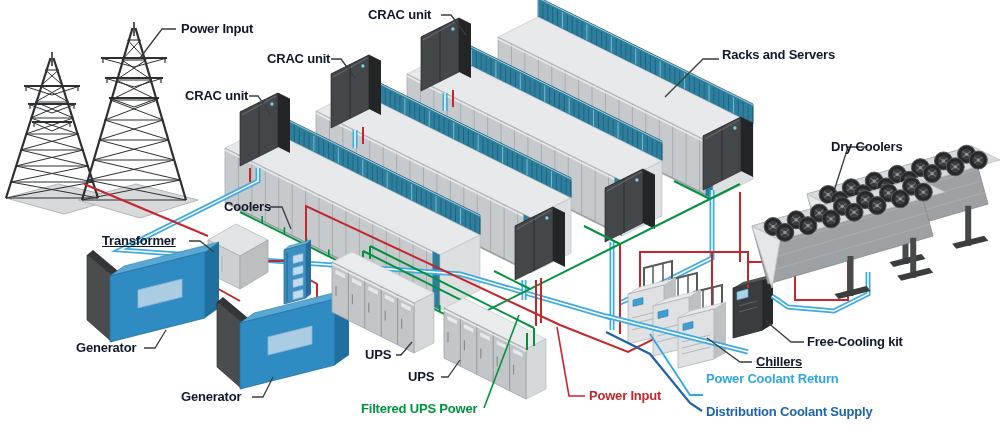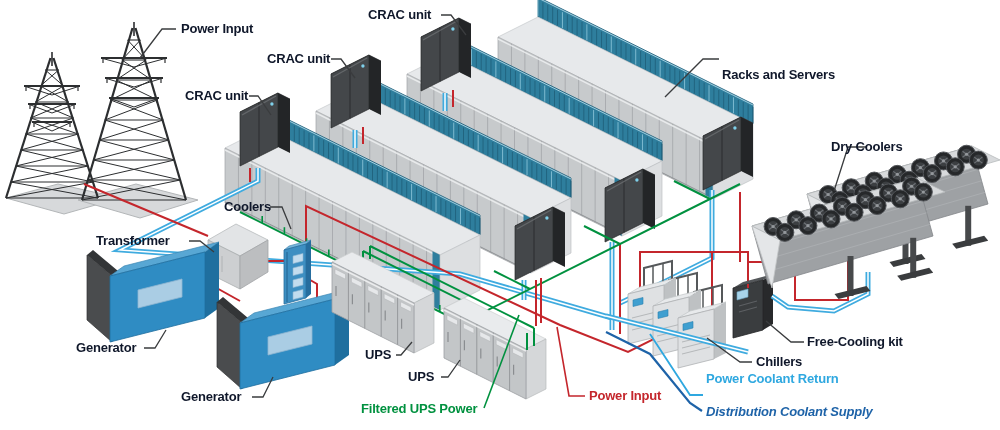--- a/index.html
+++ b/index.html
@@ -4,21 +4,21 @@
 <style>
   html,body{margin:0;padding:0;background:#fff;}
   #stage{position:relative;width:1000px;height:430px;background:#ffffff;overflow:hidden;
          font-family:"Liberation Sans","DejaVu Sans",sans-serif;}
   #art{position:absolute;left:0;top:0;}
   .lbl{position:absolute;font-size:13px;font-weight:bold;color:#0f172a;white-space:nowrap;
        letter-spacing:-0.2px;line-height:14px;}
   .lbl.c-power{color:#c4262c;}
   .lbl.c-green{color:#00913f;}
   .lbl.c-lblue{color:#2fa8e0;}
-  .lbl.c-dblue{color:#1e63a8;font-style:italic;}
+  .lbl.c-dblue{color:#1e63a8;}
 </style>
 </head>
 <body>
 
 <div id="stage">
   <svg id="art" width="1000" height="430" viewBox="0 0 1000 430">
       <g>
         <polygon points="6.0,198.0 58.0,184.0 120.0,198.0 64.0,214.0" fill="#d7d9db" stroke="#b3b6b8" stroke-width="1"></polygon>
         <polygon points="78.0,200.0 136.0,184.0 198.0,200.0 140.0,218.0" fill="#d7d9db" stroke="#b3b6b8" stroke-width="1"></polygon>
         <g>
@@ -811,27 +811,27 @@
         <polyline points="484.0,408.0 519.0,315.0" fill="none" stroke="#00913f" stroke-width="1.6" stroke-linejoin="miter" stroke-linecap="butt"></polyline>
         <polyline points="585.0,396.0 569.0,396.0 557.0,327.0" fill="none" stroke="#c4262c" stroke-width="1.6" stroke-linejoin="miter" stroke-linecap="butt"></polyline>
         <polyline points="703.0,395.0 690.0,395.0 650.0,334.0" fill="none" stroke="#2fa8e0" stroke-width="1.8" stroke-linejoin="miter" stroke-linecap="butt"></polyline>
       </g>
     </svg>
 
   <div class="lbl" style="left:181px;top:22px;">Power Input</div>
   <div class="lbl" style="left:368px;top:8px;">CRAC unit</div>
   <div class="lbl" style="left:267px;top:52px;">CRAC unit</div>
   <div class="lbl" style="left:185px;top:89px;">CRAC unit</div>
-  <div class="lbl" style="left:722px;top:68px;">Racks and Servers</div>
+  <div class="lbl" style="left:722px;top:48px;">Racks and Servers</div>
   <div class="lbl" style="left:831px;top:140px;">Dry Coolers</div>
   <div class="lbl" style="left:224px;top:200px;">Coolers</div>
-  <div class="lbl" style="left:96px;top:234px;">Transformer</div>
+  <div class="lbl" style="left:102px;top:234px;text-decoration:underline;">Transformer</div>
   <div class="lbl" style="left:76px;top:341px;">Generator</div>
   <div class="lbl" style="left:181px;top:390px;">Generator</div>
   <div class="lbl" style="left:365px;top:348px;">UPS</div>
   <div class="lbl" style="left:408px;top:370px;">UPS</div>
   <div class="lbl c-green" style="left: 361px; top: 402px; color: rgb(0, 145, 63);">Filtered UPS Power</div>
   <div class="lbl c-power" style="left: 589px; top: 389px; color: rgb(196, 38, 44);">Power Input</div>
   <div class="lbl c-lblue" style="left: 706px; top: 372px; color: rgb(47, 168, 224);">Power Coolant Return</div>
-  <div class="lbl" style="left:756px;top:355px;">Chillers</div>
+  <div class="lbl" style="left:756px;top:355px;text-decoration:underline;">Chillers</div>
   <div class="lbl" style="left:807px;top:335px;">Free-Cooling kit</div>
   <div class="lbl c-dblue" style="left: 706px; top: 405px; color: rgb(30, 99, 168);">Distribution Coolant Supply</div>
 </div>
 
 </body></html>

